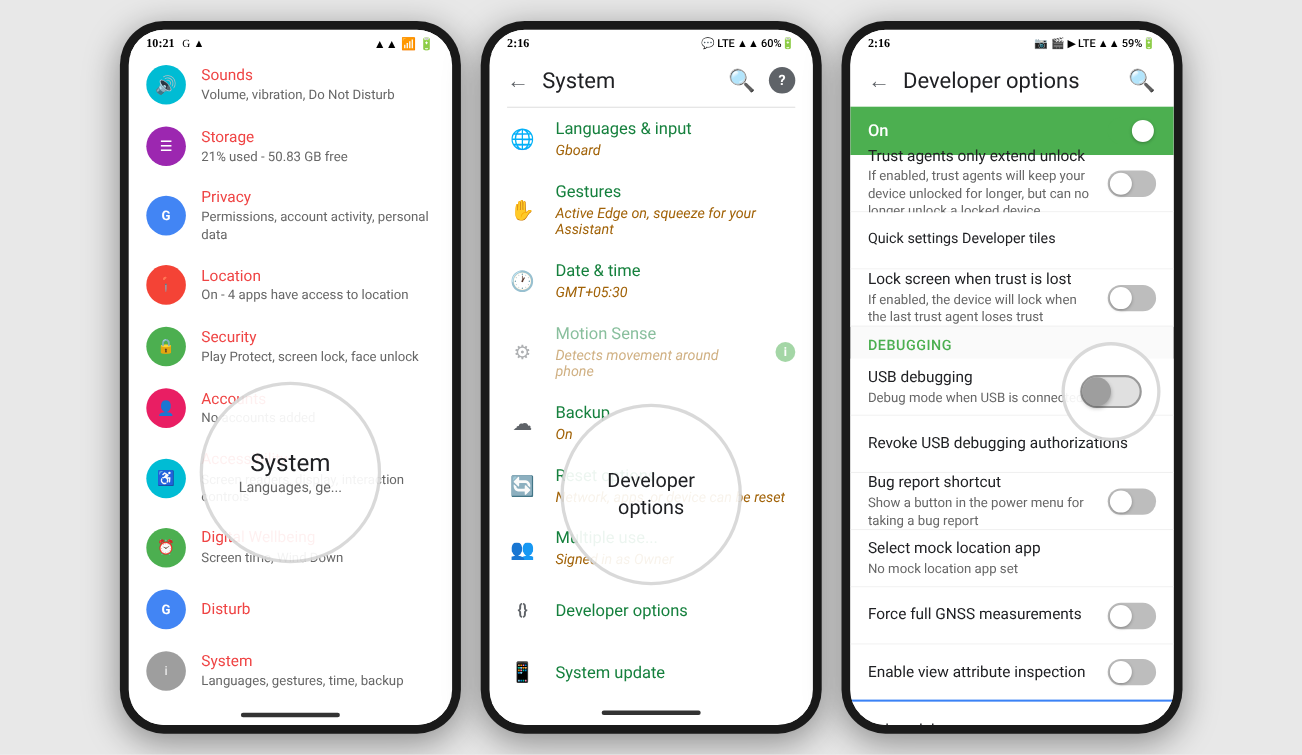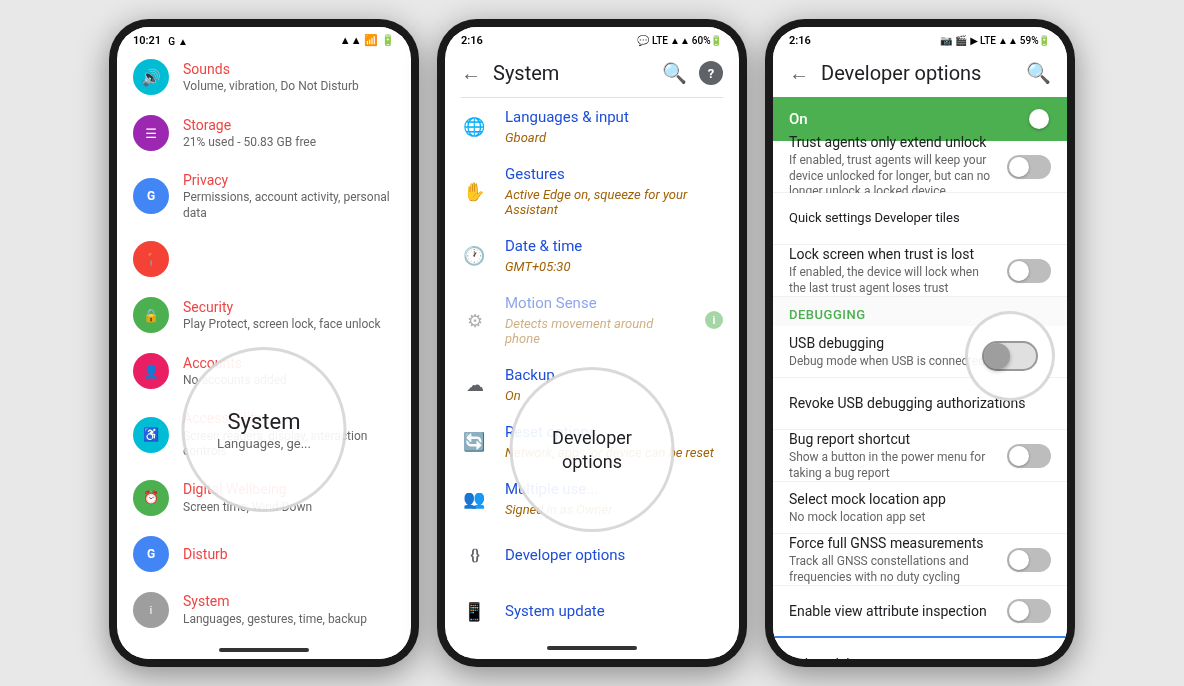--- a/index.html
+++ b/index.html
@@ -49,21 +49,21 @@
     .status-bar {
       display: flex;
       justify-content: space-between;
       align-items: center;
       padding: 6px 16px 2px;
       background: #fff;
       font-size: 11px;
       font-weight: 500;
       min-height: 22px;
     }
-    .status-left { display: flex; align-items: flex-end; gap: 3px; }
+    .status-left { display: flex; align-items: center; gap: 3px; font-family: Liberation Serif, serif; }
     .status-right { display: flex; align-items: center; gap: 3px; }
     .status-time { font-size: 11px; font-weight: 600; }
 
     
     .settings-list {
       flex: 1;
       overflow: hidden;
     }
     .settings-item {
       display: flex;
@@ -287,21 +287,21 @@
       width: 28px;
       height: 28px;
       display: flex;
       align-items: center;
       justify-content: center;
       color: #5f6368;
       font-size: 18px;
       flex-shrink: 0;
     }
     .sys-text { flex: 1; }
-    .sys-title { font-size: 15px; color: #1d4ed8; }
+    .sys-title { font-size: 15px; color: #15803d; }
     .sys-subtitle { font-size: 13px; color: #a16207; margin-top: 4px; font-style: italic; }
 
     .info-badge {
       width: 18px;
       height: 18px;
       border-radius: 50%;
       background: #4caf50;
       color: #fff;
       font-size: 11px;
       font-weight: 700;
@@ -369,20 +369,24 @@
           <div class="settings-item">
             <div class="item-icon" style="background:#4285f4; font-size:12px; font-weight:700;">G</div>
             <div class="item-text">
               <div class="item-title">Privacy</div>
               <div class="item-subtitle">Permissions, account activity, personal data</div>
             </div>
           </div>
 
           <div class="settings-item">
             <div class="item-icon" style="background:#f44336; font-size:13px;">📍</div>
+            <div class="item-text">
+              <div class="item-title">Location</div>
+              <div class="item-subtitle">On - 4 apps have access to location</div>
+            </div>
           </div>
 
           <div class="settings-item">
             <div class="item-icon" style="background:#4caf50; font-size:13px;">🔒</div>
             <div class="item-text">
               <div class="item-title">Security</div>
               <div class="item-subtitle">Play Protect, screen lock, face unlock</div>
             </div>
           </div>
 
@@ -629,21 +633,20 @@
         <div class="dev-item" style="background:#fff; border-bottom:1px solid #f0f0f0;">
           <div class="dev-item-text">
             <div class="dev-item-title">Select mock location app</div>
             <div class="dev-item-subtitle">No mock location app set</div>
           </div>
         </div>
 
         <div class="dev-item" style="background:#fff; border-bottom:1px solid #f0f0f0;">
           <div class="dev-item-text">
             <div class="dev-item-title">Force full GNSS measurements</div>
-            <div class="dev-item-subtitle">Track all GNSS constellations and frequencies with no duty cycling</div>
           </div>
           <div class="toggle off">
             <div class="toggle-thumb"></div>
           </div>
         </div>
 
         <div class="dev-item" style="background:#fff; border-bottom:2px solid #3b82f6;">
           <div class="dev-item-text">
             <div class="dev-item-title">Enable view attribute inspection</div>
           </div>

